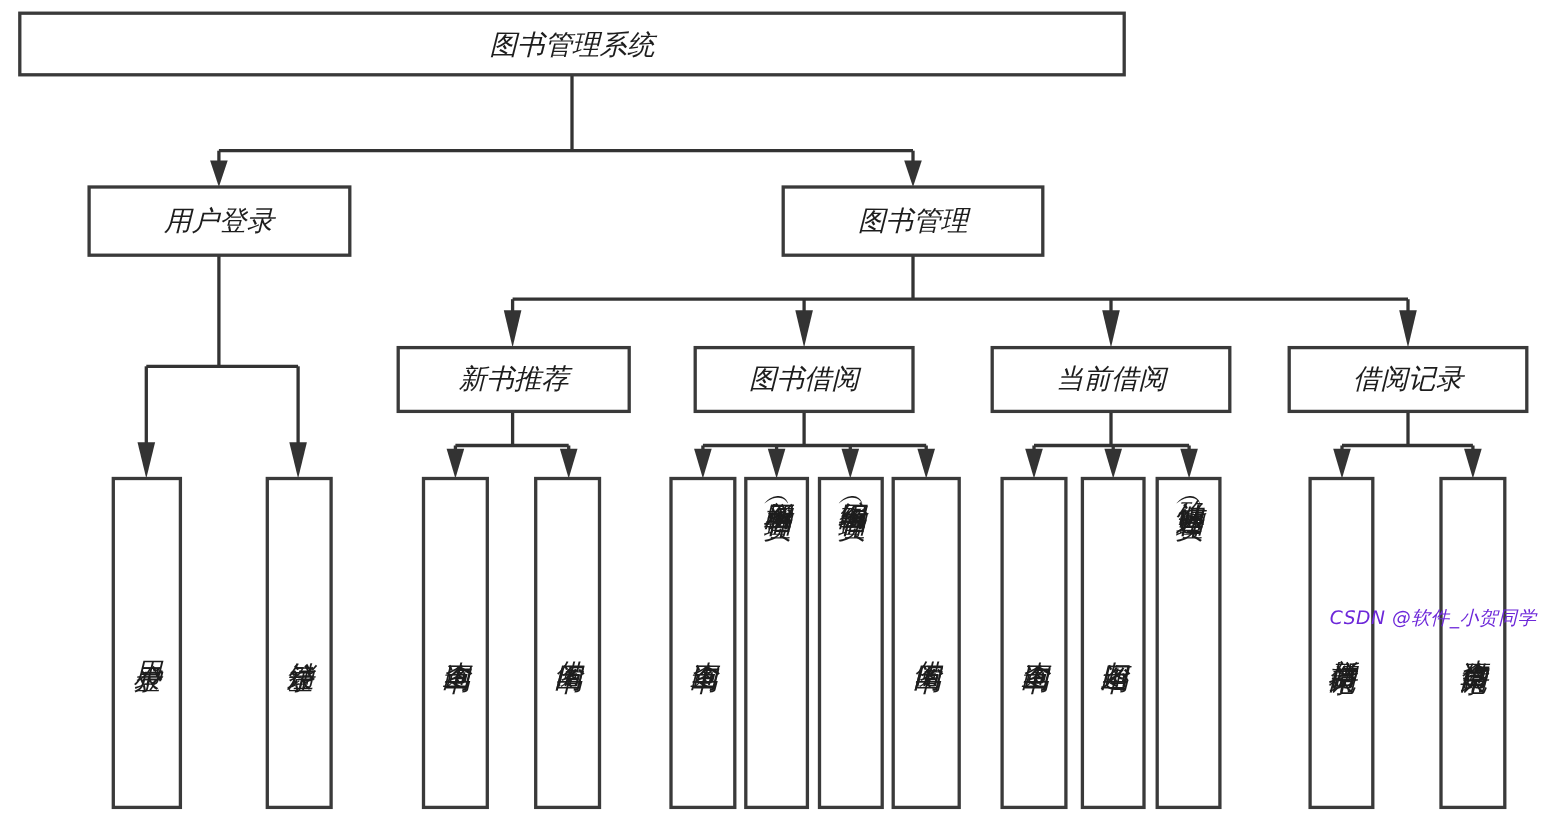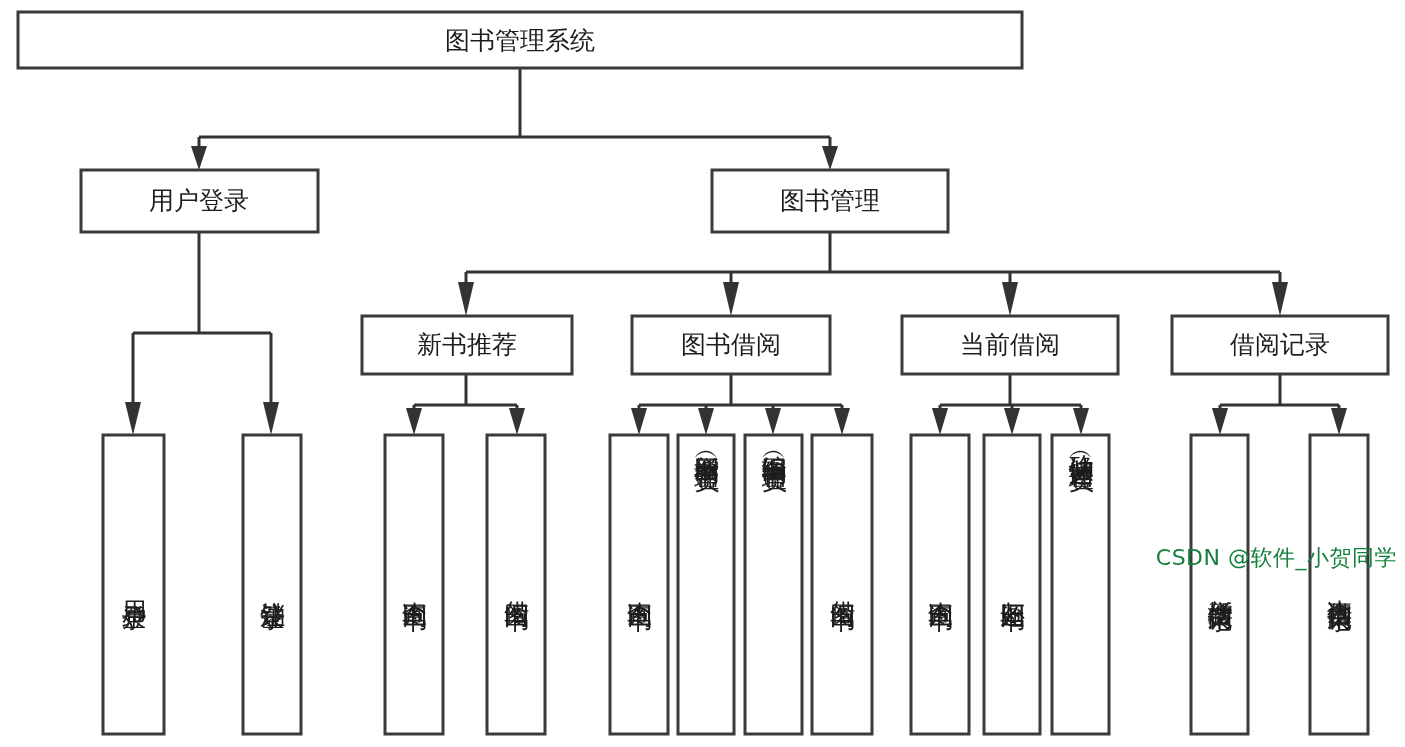--- a/index.html
+++ b/index.html
@@ -11,20 +11,21 @@
     width: 1405px;
     height: 747px;
     font-family: "DejaVu Sans", "Liberation Sans", sans-serif;
     overflow: hidden;
     position: relative;
   }
   #diagram-root {
     position: relative;
     width: 1405px;
     height: 579px;
+    font-style: italic;
   }
   svg#flowchart {
     display: block;
     width: 1405px;
     height: 747px;
   }
   .node-box {
     fill: #ffffff;
     stroke: #3a3a3a;
     stroke-width: 3;
@@ -67,22 +68,22 @@
     letter-spacing: 2px;
     color: #1d1d1d;
     white-space: nowrap;
     text-align: center;
   }
   .watermark {
     position: absolute;
     right: 8px;
     bottom: 6px;
     font-family: "DejaVu Sans", "Liberation Sans", sans-serif;
-    font-size: 22px;
-    color: #15803d;
+    font-size: 17px;
+    color: #6d28d9;
     letter-spacing: 0.5px;
     white-space: nowrap;
   }
 </style>
 </head>
 <body>
 
 <div id="diagram-root">
 
   <svg id="flowchart" viewBox="0 0 1405 747">

